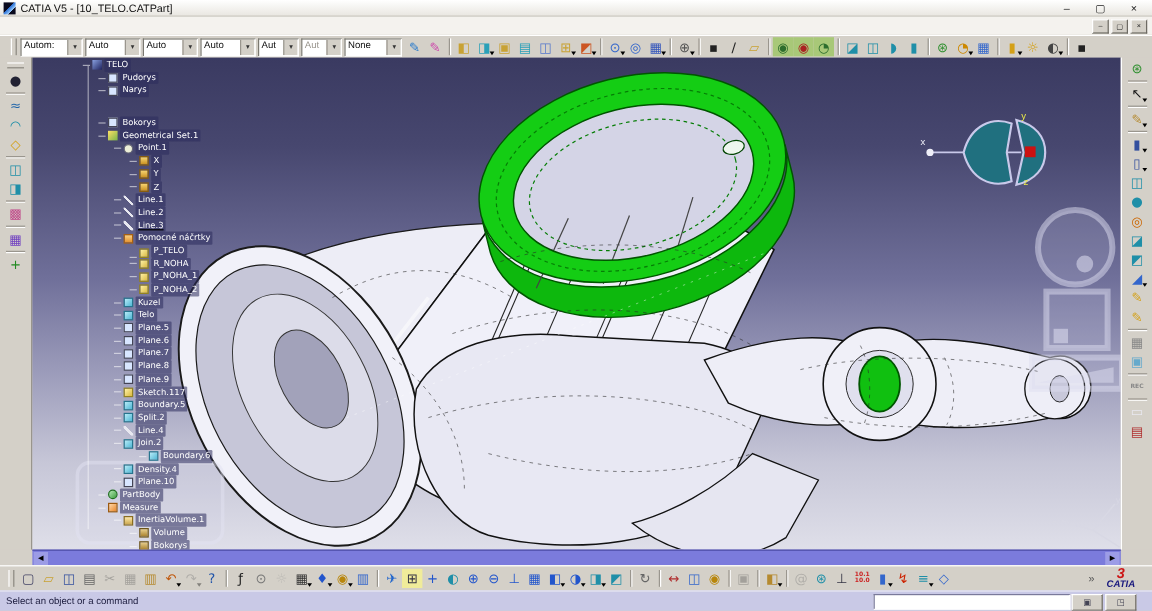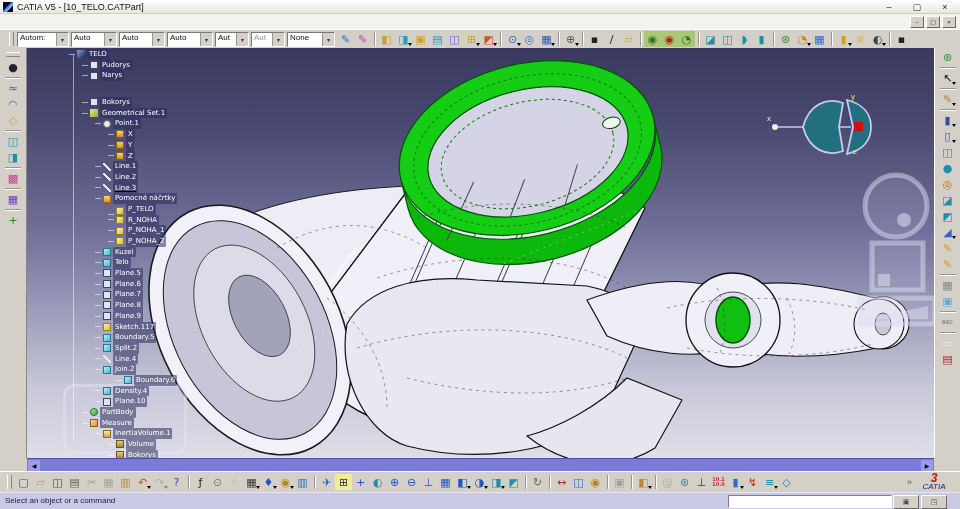--- a/index.html
+++ b/index.html
@@ -39,21 +39,21 @@
   .hgrip{height:3px;width:14px;border-top:1px solid #fff;border-bottom:1px solid #8a877f;margin:2px 0;flex:none;}
   .left-toolbar{left:0;top:48px;width:27px;height:410px;background:#d4d0c8;display:flex;flex-direction:column;
     align-items:center;padding-top:2px;box-sizing:border-box;border-right:1px solid #8a877f;}
   .right-toolbar{left:934px;top:48px;width:26px;height:410px;background:#d4d0c8;display:flex;flex-direction:column;
     align-items:center;padding-top:1px;box-sizing:border-box;border-left:1px solid #fff;}
   .bottom-toolbar{left:0;top:471px;width:960px;height:21px;background:#d4d0c8;border-top:1px solid #fff;
     display:flex;align-items:center;padding-left:4px;box-sizing:border-box;}
   .overflow{margin-left:auto;color:#555;font-size:9px;}
   .ds-logo{width:44px;text-align:center;line-height:8px;padding-right:4px;}
   .ds-mark{color:#cc1414;font-weight:bold;font-style:italic;font-size:12px;}
-  .ds-label{color:#1a1a7e;font-weight:normal;font-style:italic;font-size:8px;display:block;}
+  .ds-label{color:#1a1a7e;font-weight:bold;font-style:italic;font-size:8px;display:block;}
   
   .viewport{left:27px;top:48px;width:907px;height:410px;overflow:hidden;
     background:linear-gradient(180deg,#3a3a61 0%,#47476f 18%,#70709a 45%,#9e9ebc 65%,#c6c6d7 82%,#dfdfe9 100%);}
   .vp-svg{position:absolute;left:0;top:0;z-index:0;}
   .ghost-panel{position:absolute;left:36px;top:336px;width:124px;height:70px;border-radius:12px;z-index:1;
     background:rgba(205,205,228,.18);border:3px solid rgba(230,230,245,.4);box-sizing:border-box;}
   .tree{position:absolute;left:42px;top:1px;z-index:2;}
   .tree::before{content:"";position:absolute;left:4px;top:6px;bottom:30px;width:1px;background:rgba(255,255,255,.5);}
   .tree-row{height:10.7px;line-height:10.7px;display:flex;align-items:center;white-space:nowrap;}
   .tick{width:6px;height:1px;background:rgba(255,255,255,.55);margin-right:2px;flex:none;}

